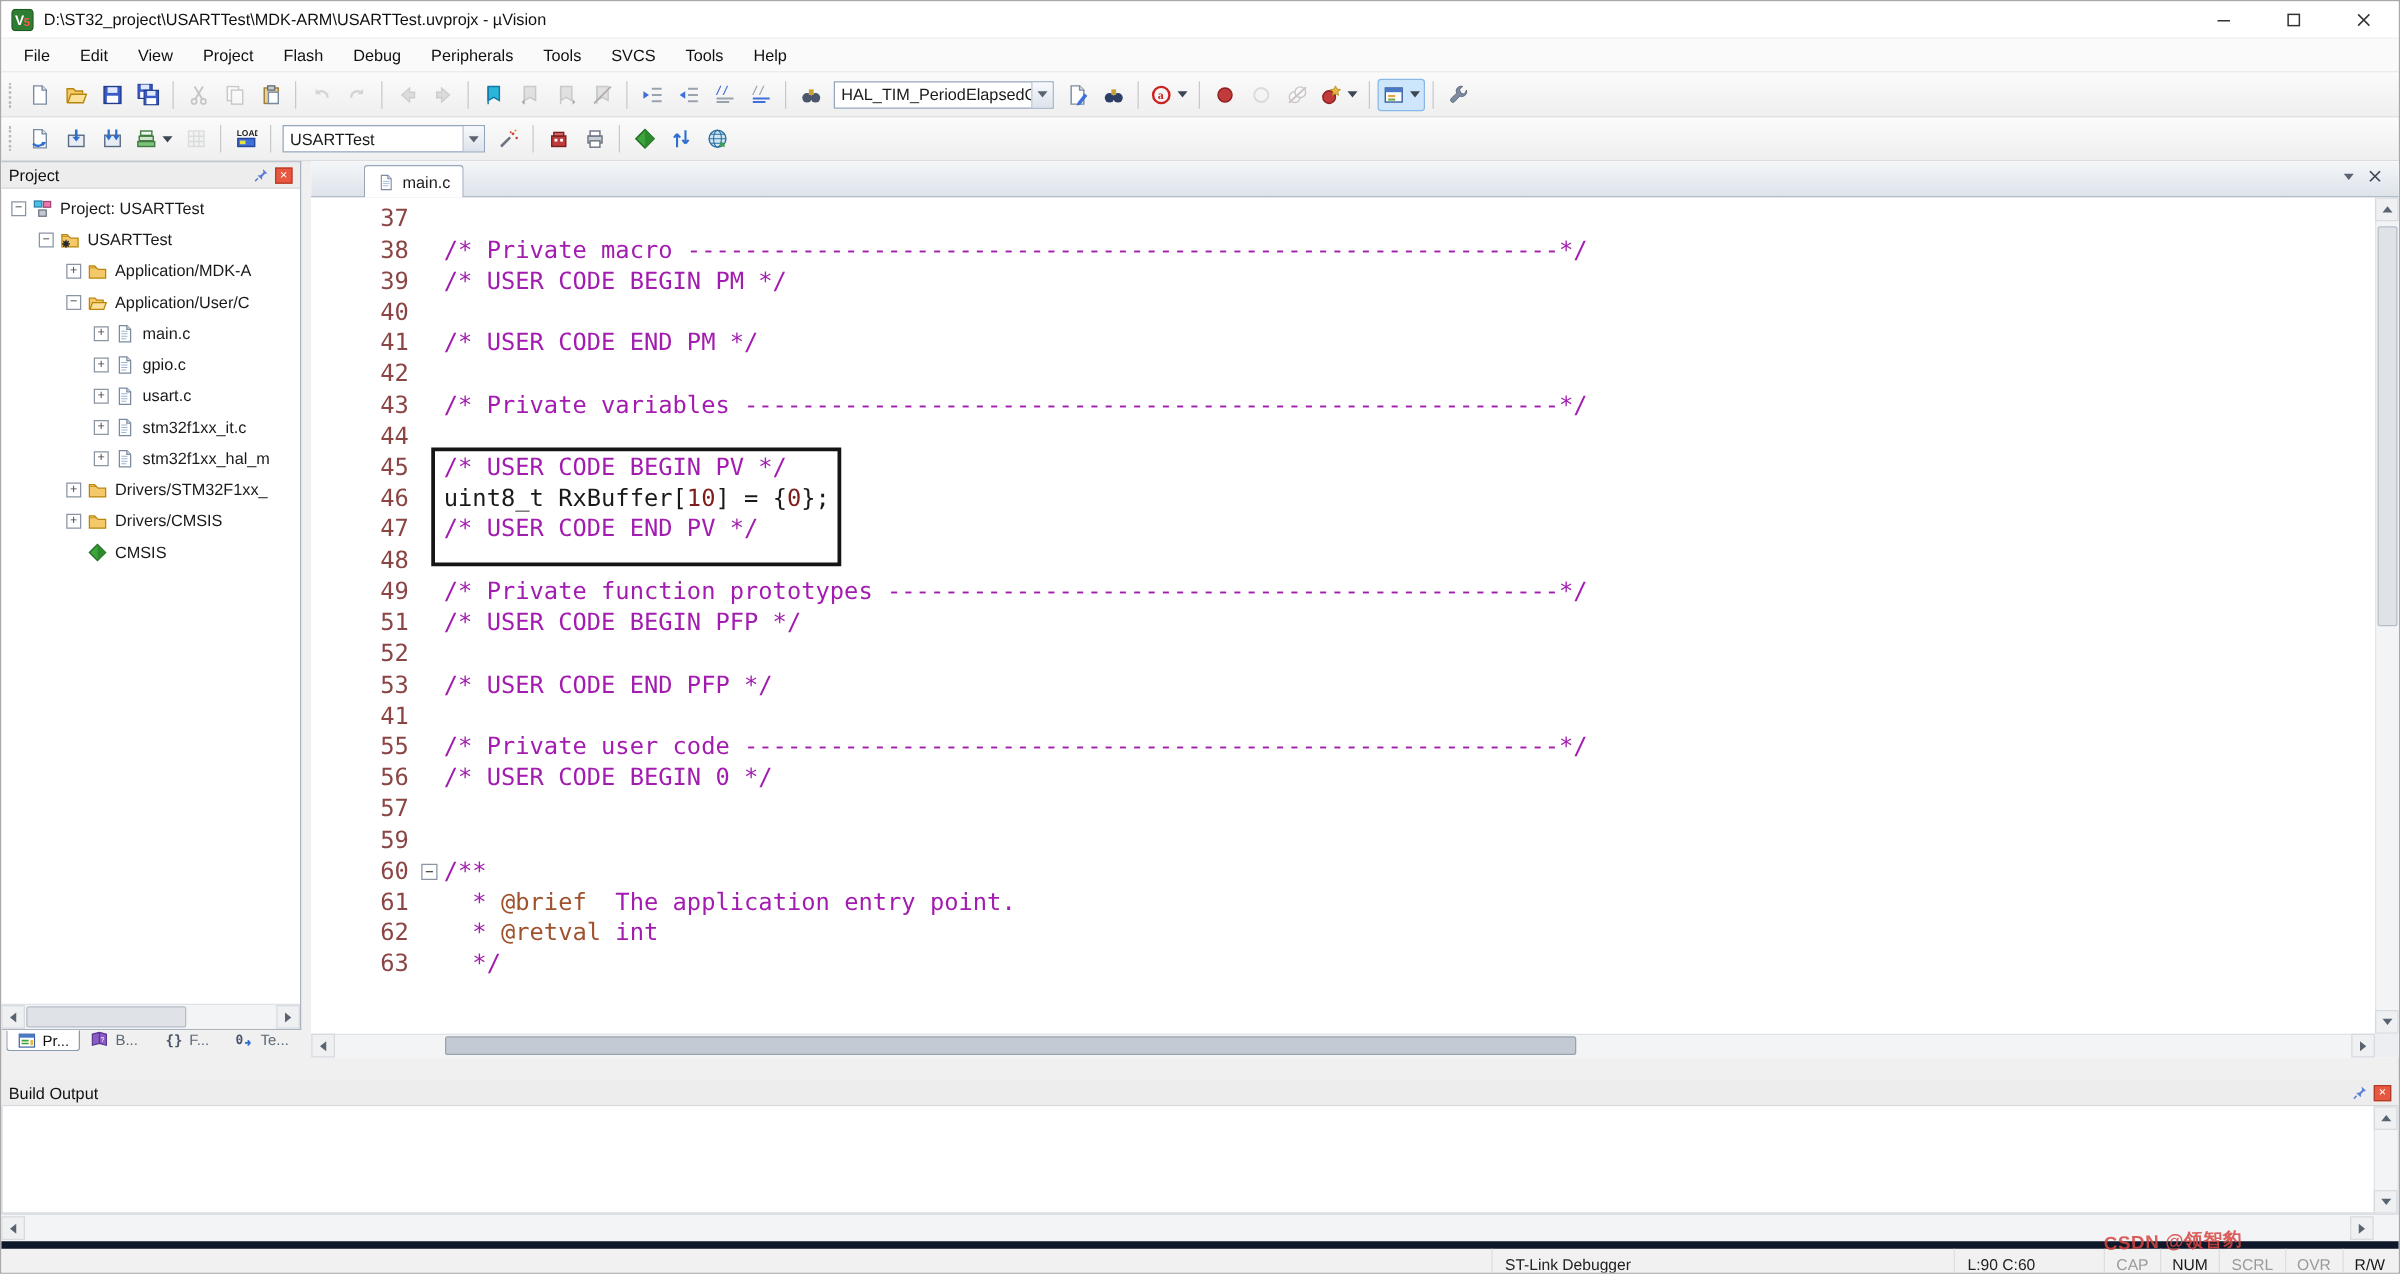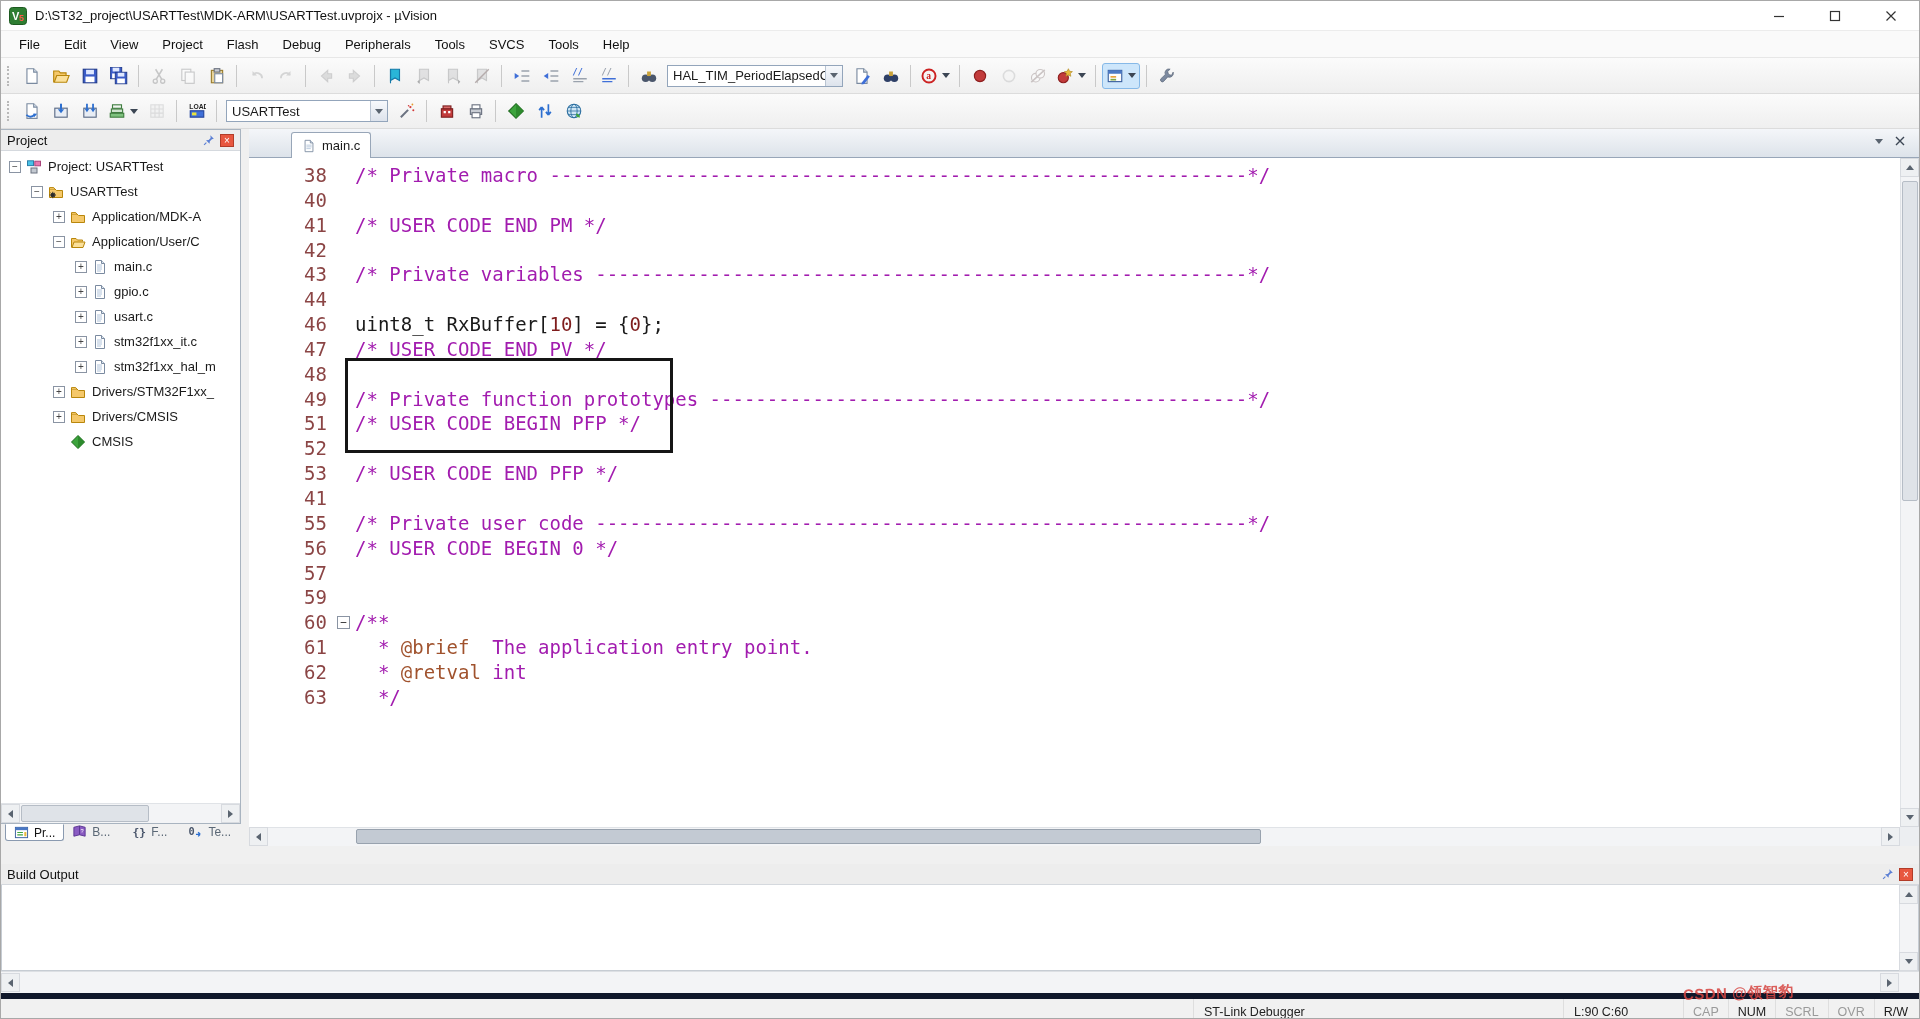--- a/index.html
+++ b/index.html
@@ -753,25 +753,35 @@
       <span>
           <svg width="10" height="10" viewBox="0 0 10 10">
             <path d="M1 1l8 8M9 1l-8 8" stroke="#3c4654" stroke-width="1.4"></path>
           </svg>
         </span>
     </div>
   </div>
   <div id="code-area">
     <div id="code-lines">
         <div class="crow">
+          <span class="ln">37</span>
+          <span class="fold"></span>
+          <span class="code"></span>
+        </div>
+        <div class="crow">
           <span class="ln">38</span>
           <span class="fold"></span>
           <span class="code"><span class="cm">/* Private macro -------------------------------------------------------------*/</span></span>
         </div>
         <div class="crow">
+          <span class="ln">39</span>
+          <span class="fold"></span>
+          <span class="code"><span class="cm">/* USER CODE BEGIN PM */</span></span>
+        </div>
+        <div class="crow">
           <span class="ln">40</span>
           <span class="fold"></span>
           <span class="code"></span>
         </div>
         <div class="crow">
           <span class="ln">41</span>
           <span class="fold"></span>
           <span class="code"><span class="cm">/* USER CODE END PM */</span></span>
         </div>
         <div class="crow">
@@ -781,20 +791,25 @@
         </div>
         <div class="crow">
           <span class="ln">43</span>
           <span class="fold"></span>
           <span class="code"><span class="cm">/* Private variables ---------------------------------------------------------*/</span></span>
         </div>
         <div class="crow">
           <span class="ln">44</span>
           <span class="fold"></span>
           <span class="code"></span>
+        </div>
+        <div class="crow">
+          <span class="ln">45</span>
+          <span class="fold"></span>
+          <span class="code"><span class="cm">/* USER CODE BEGIN PV */</span></span>
         </div>
         <div class="crow">
           <span class="ln">46</span>
           <span class="fold"></span>
           <span class="code"><span class="pl">uint8_t RxBuffer[</span><span class="num">10</span><span class="pl">] = {</span><span class="num">0</span><span class="pl">};</span></span>
         </div>
         <div class="crow">
           <span class="ln">47</span>
           <span class="fold"></span>
           <span class="code"><span class="cm">/* USER CODE END PV */</span></span>

